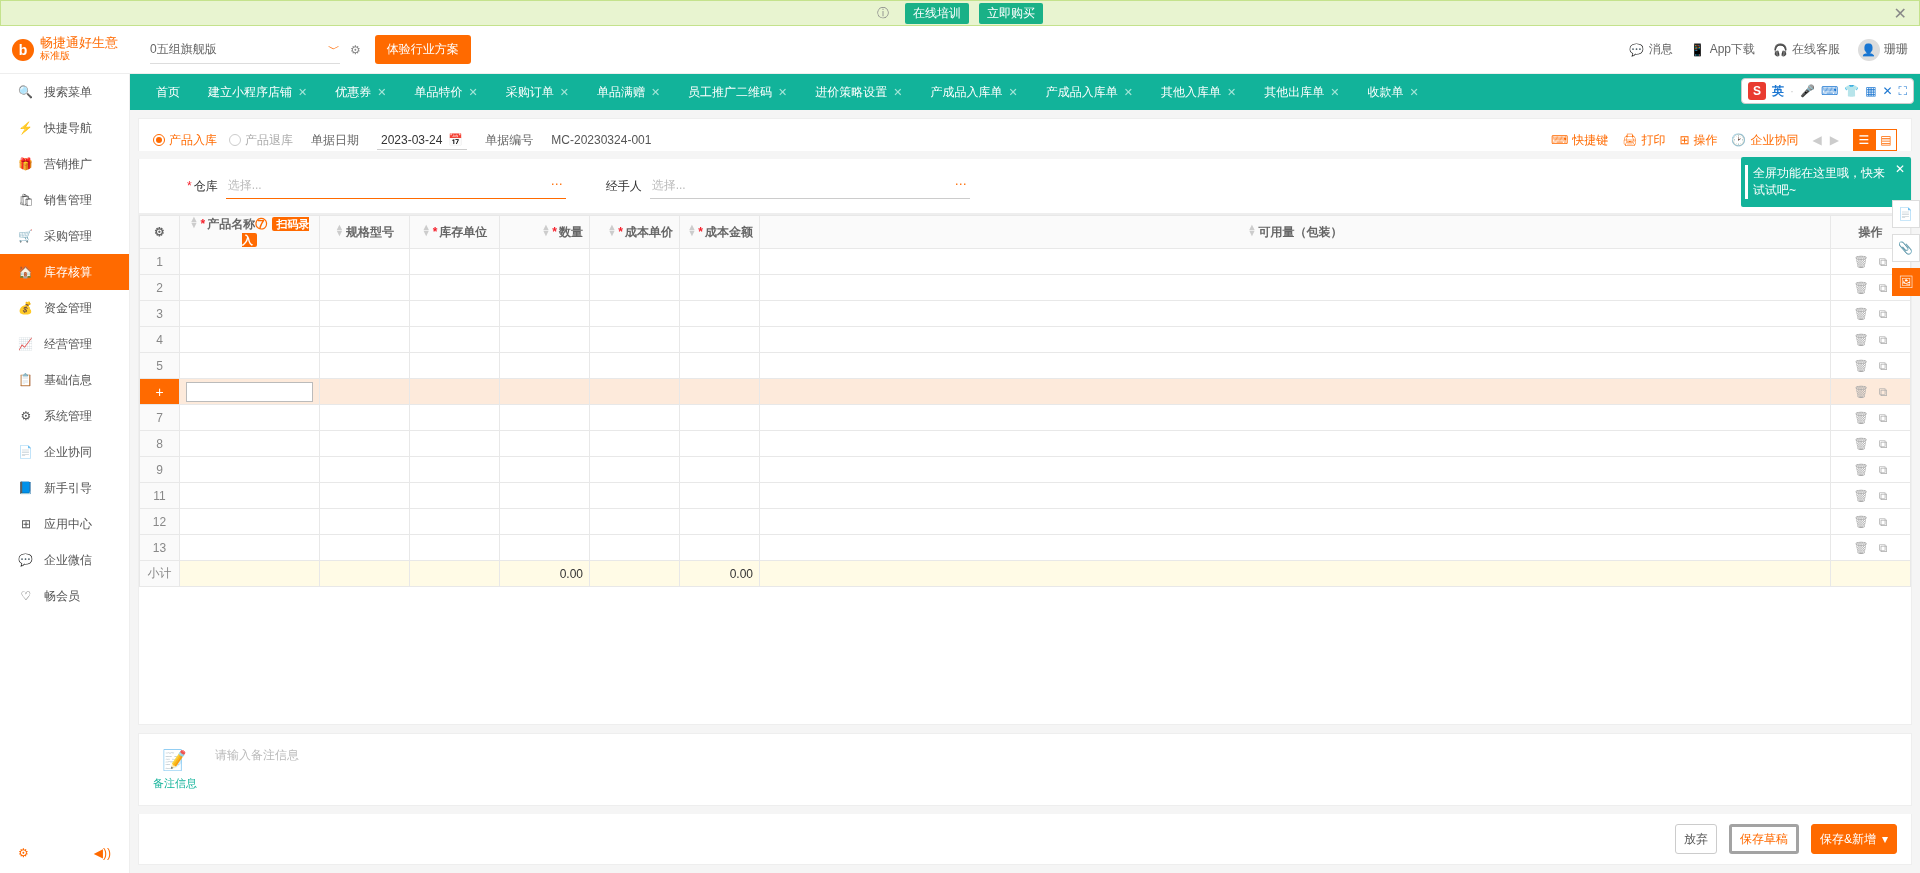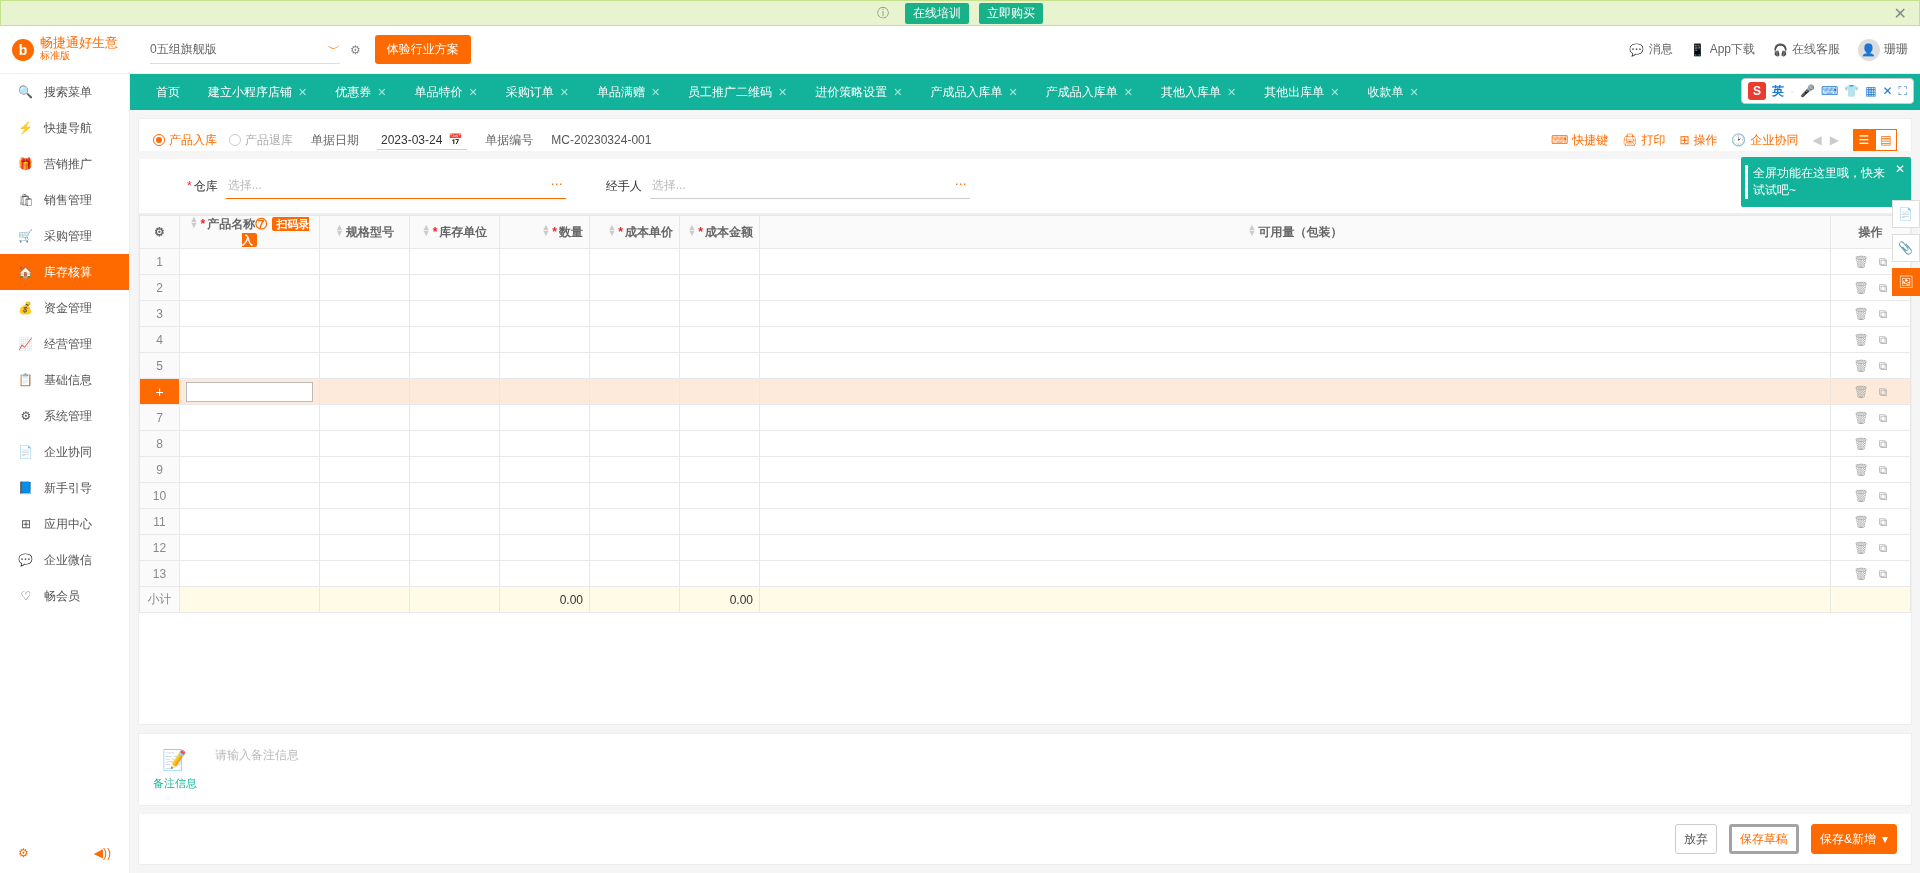--- a/index.html
+++ b/index.html
@@ -523,36 +523,20 @@
               <td class="col-amt"></td>
               <td></td>
               <td class="col-op">
                 <div class="op-icons">
                   <span>🗑</span>
                   <span>⧉</span>
                 </div>
               </td>
             </tr>
             <tr>
-              <td class="rownum">10</td>
-              <td></td>
-              <td></td>
-              <td></td>
-              <td class="col-qty"></td>
-              <td class="col-price"></td>
-              <td class="col-amt"></td>
-              <td></td>
-              <td class="col-op">
-                <div class="op-icons">
-                  <span>🗑</span>
-                  <span>⧉</span>
-                </div>
-              </td>
-            </tr>
-            <tr>
               <td class="rownum">11</td>
               <td></td>
               <td></td>
               <td></td>
               <td class="col-qty"></td>
               <td class="col-price"></td>
               <td class="col-amt"></td>
               <td></td>
               <td class="col-op">
                 <div class="op-icons">

